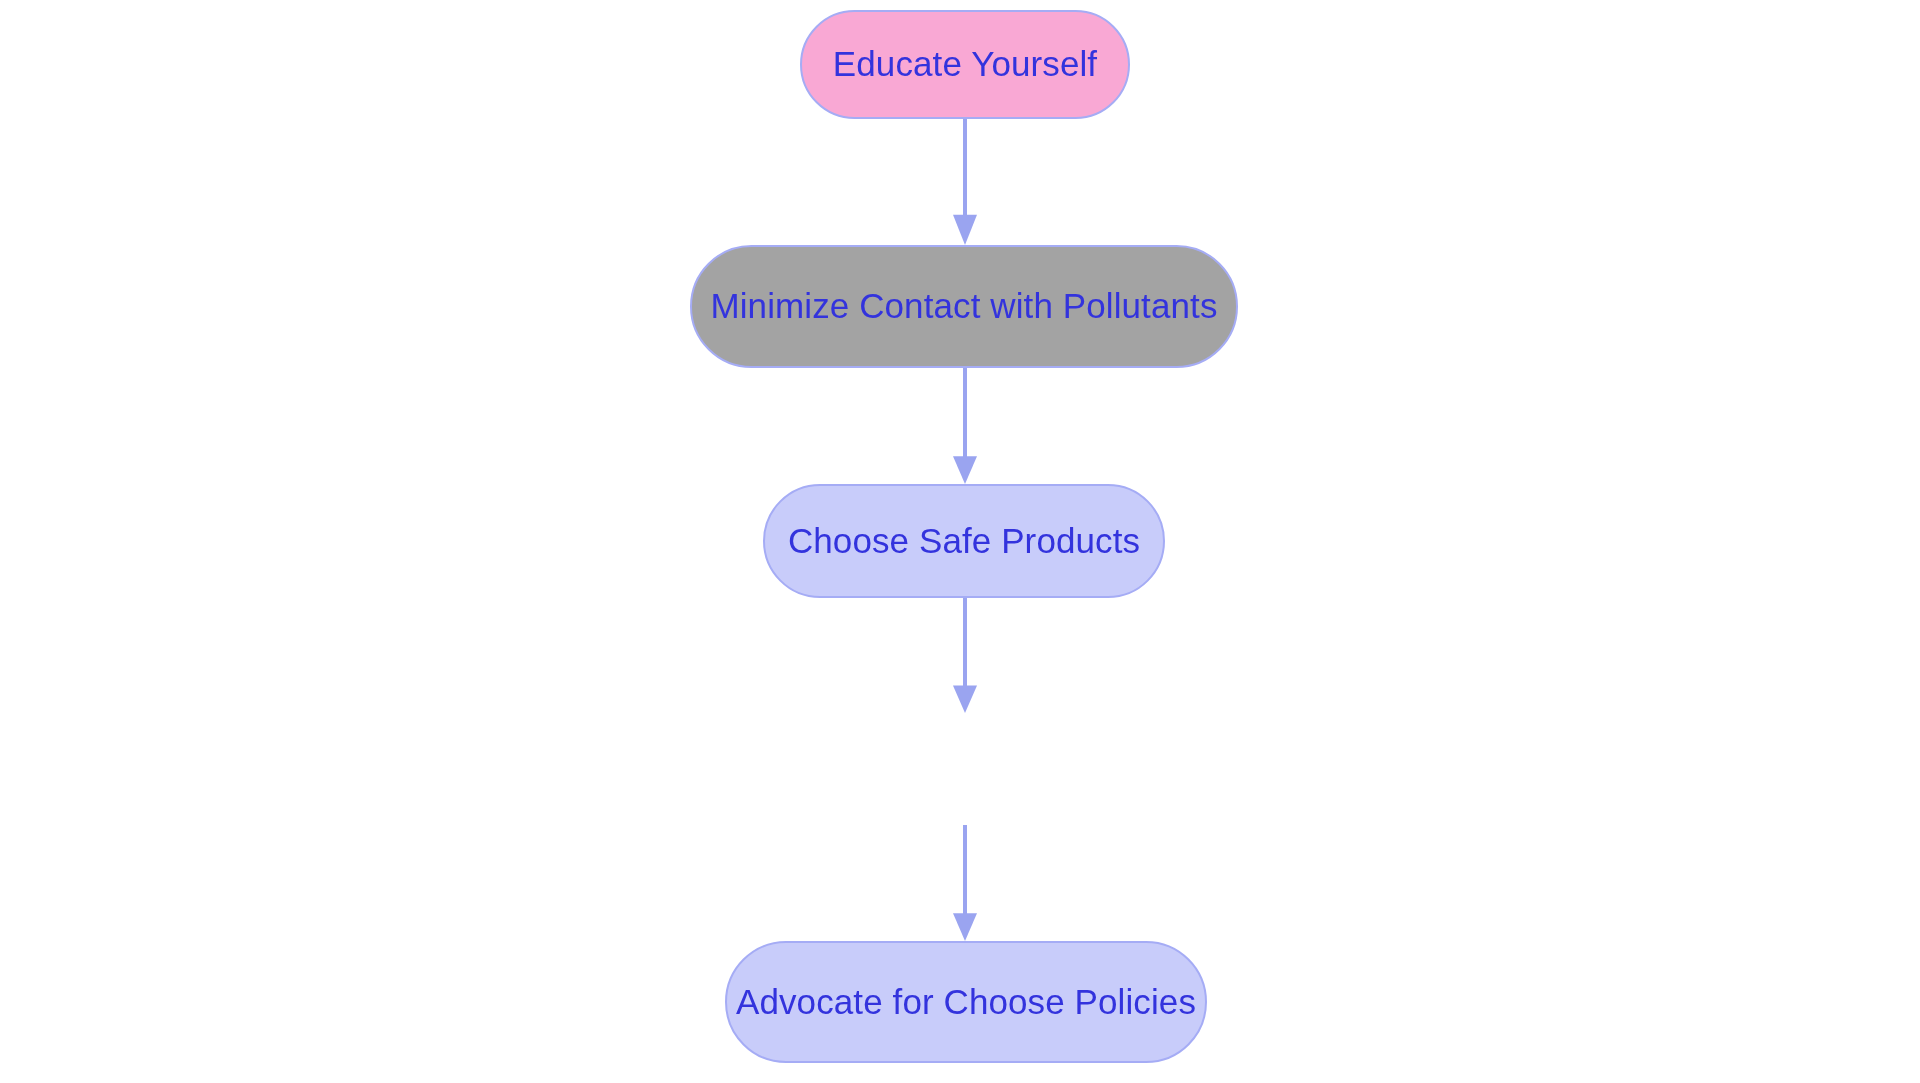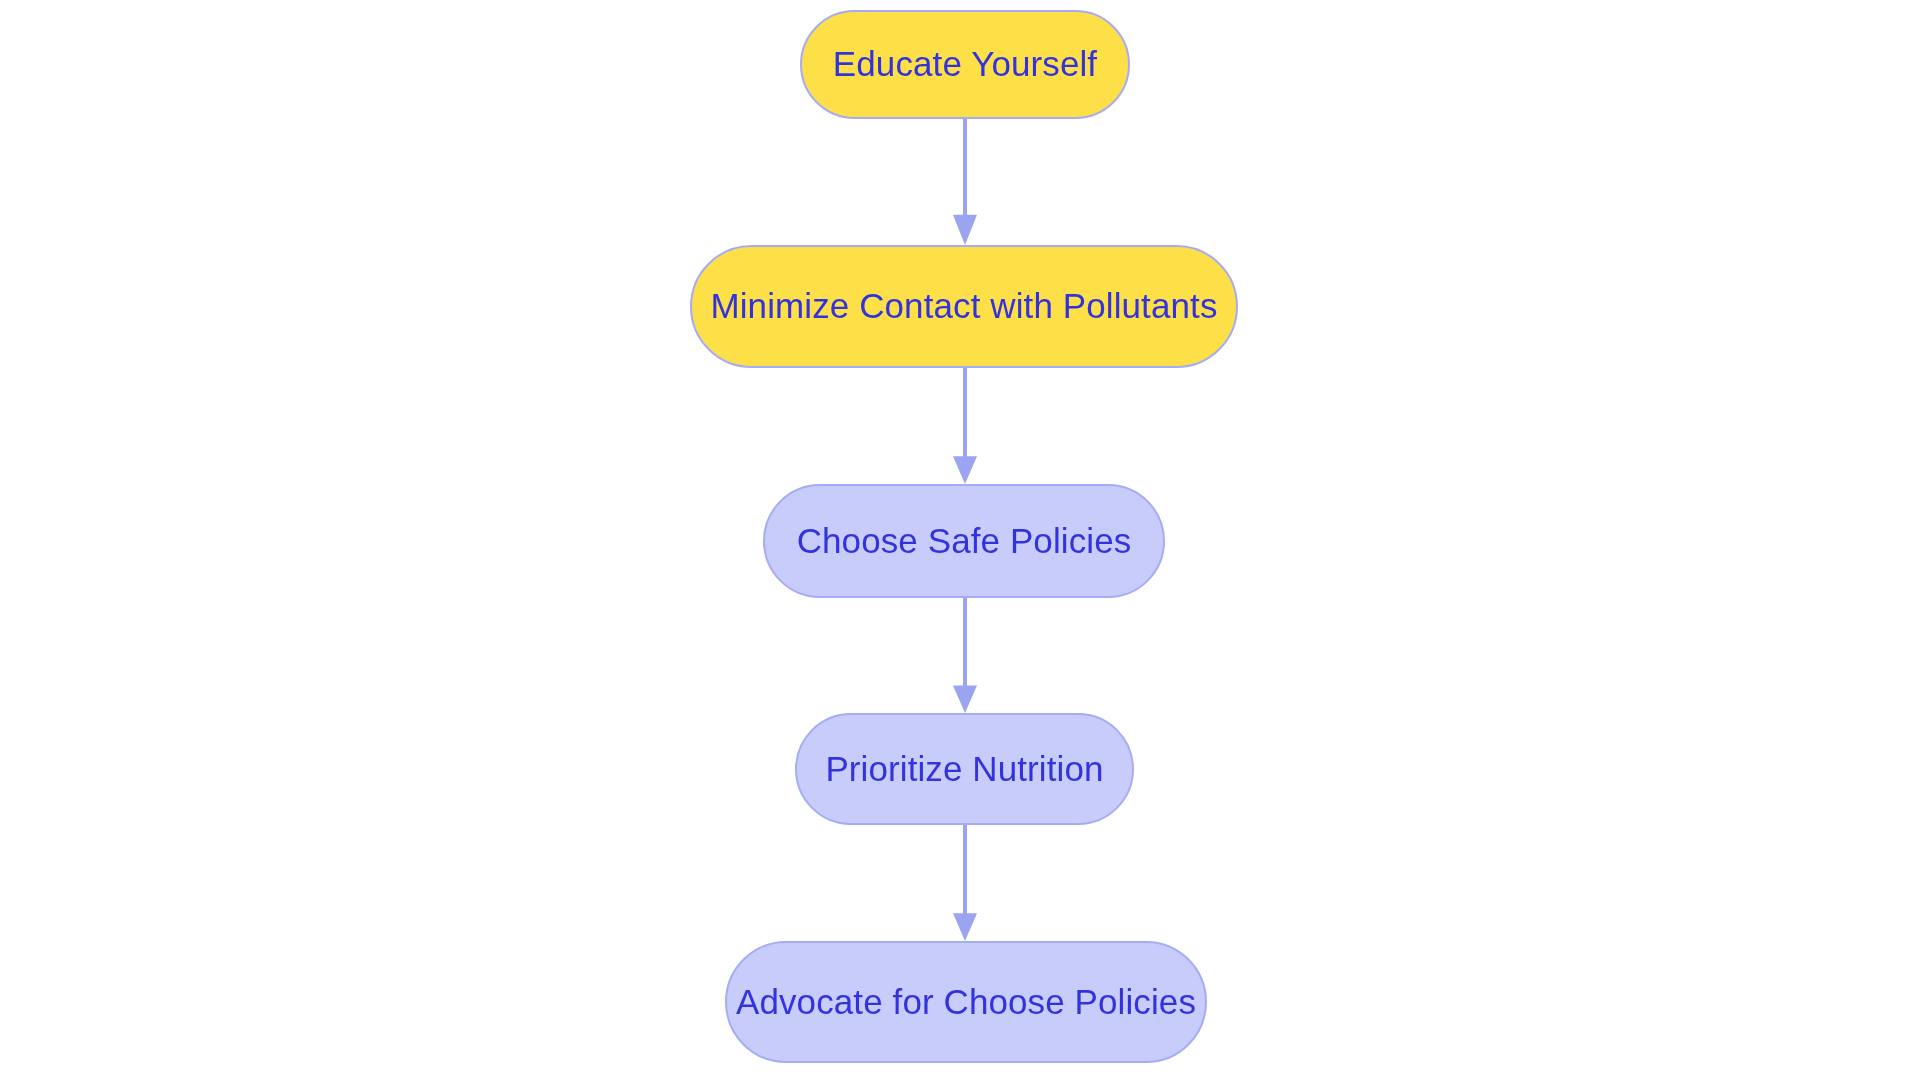--- a/index.html
+++ b/index.html
@@ -82,33 +82,30 @@
     </svg>
   </div>
 
   <div class="connector" style="left: 951px; top: 825px; height: 116px;">
     <svg viewBox="0 0 28 100" preserveAspectRatio="none">
       <line x1="14" y1="0" x2="14" y2="78" stroke="#9aa4f0" stroke-width="4" vector-effect="non-scaling-stroke"></line>
       <polygon points="14,100 2,76 26,76" fill="#9aa4f0"></polygon>
     </svg>
   </div>
 
-  <div class="node" style="left: 800px; top: 10px; width: 330px; height: 109px; background: #fde047; border-color: rgb(165, 172, 245); color: rgb(51, 51, 221); font-size: 35px;">
+  <div class="node" style="left: 800px; top: 10px; width: 330px; height: 109px; background: #f9a8d4; border-color: rgb(165, 172, 245); color: rgb(51, 51, 221); font-size: 35px;">
     <span class="node-label">Educate Yourself</span>
   </div>
 
-  <div class="node" style="left: 690px; top: 245px; width: 548px; height: 123px; background: #fde047; border-color: rgb(165, 172, 245); color: rgb(51, 51, 221); font-size: 35px;">
+  <div class="node" style="left: 690px; top: 245px; width: 548px; height: 123px; background: #a3a3a3; border-color: rgb(165, 172, 245); color: rgb(51, 51, 221); font-size: 35px;">
     <span class="node-label">Minimize Contact with Pollutants</span>
   </div>
 
   <div class="node" style="left: 763px; top: 484px; width: 402px; height: 114px; background: rgb(200, 204, 250); border-color: rgb(165, 172, 245); color: rgb(51, 51, 221); font-size: 35px;">
-    <span class="node-label">Choose Safe Policies</span>
+    <span class="node-label">Choose Safe Products</span>
   </div>
 
-  <div class="node" style="left: 795px; top: 713px; width: 339px; height: 112px; background: rgb(200, 204, 250); border-color: rgb(165, 172, 245); color: rgb(51, 51, 221); font-size: 35px;">
-    <span class="node-label">Prioritize Nutrition</span>
-  </div>
 
   <div class="node" style="left: 725px; top: 941px; width: 482px; height: 122px; background: rgb(200, 204, 250); border-color: rgb(165, 172, 245); color: rgb(51, 51, 221); font-size: 35px;">
     <span class="node-label">Advocate for Choose Policies</span>
   </div>
 
 </div>
 
 </body></html>

